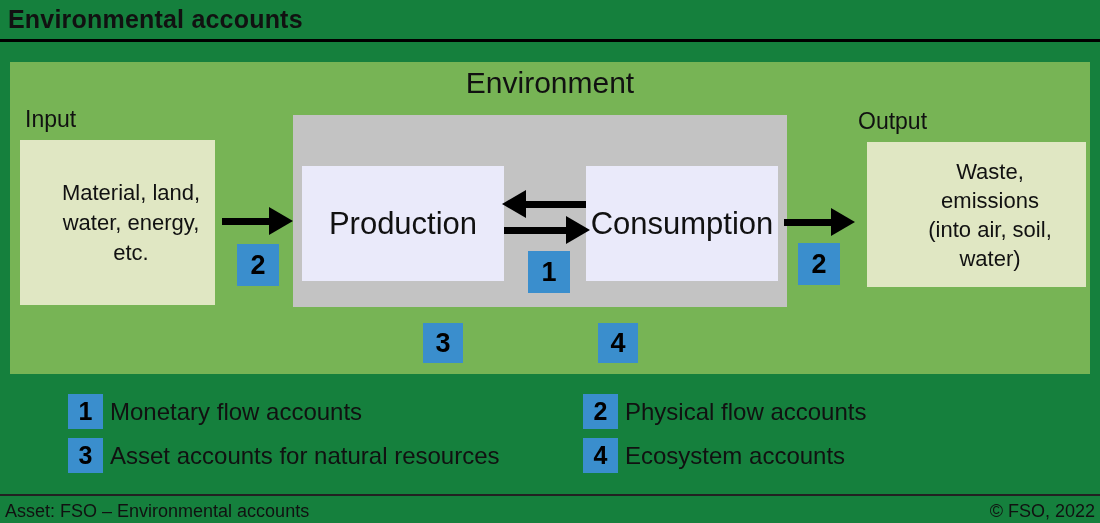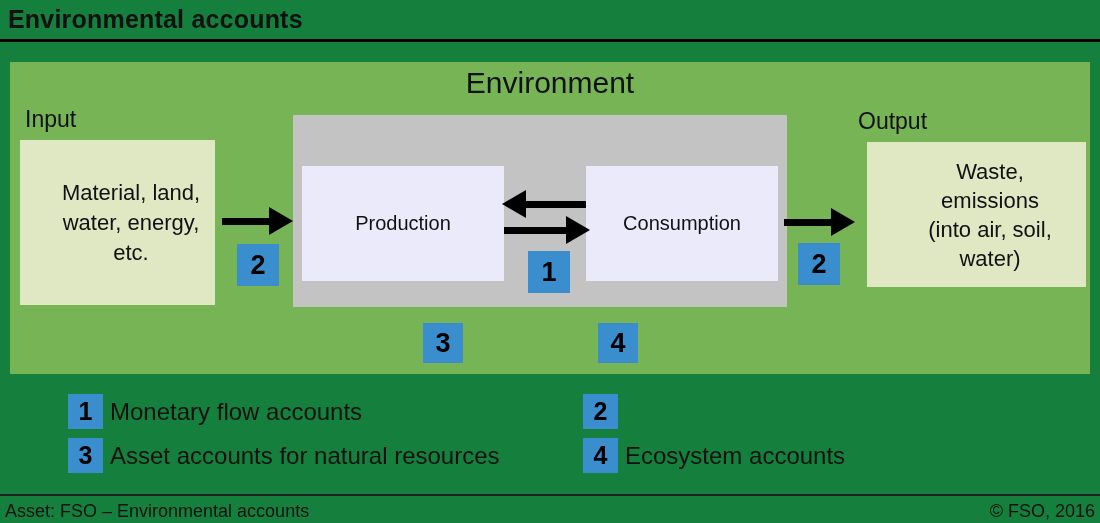--- a/index.html
+++ b/index.html
@@ -79,21 +79,21 @@
     width: 494px;
     text-align: center;
     font-size: 30px;
   }
   .inner-box {
     position: absolute;
     background: var(--lavender);
     display: flex;
     align-items: center;
     justify-content: center;
-    font-size: 20px;
+    font-size: 31px;
   }
   .production-box { left: 302px; top: 166px; width: 202px; height: 115px; }
   .consumption-box { left: 586px; top: 166px; width: 192px; height: 115px; }
   
   .h-arrow {
     position: absolute;
     display: flex;
     align-items: center;
     height: 28px;
   }
@@ -223,27 +223,28 @@
   <div class="badge badge-lg badge-2-out">2</div>
   <div class="badge badge-lg badge-3">3</div>
   <div class="badge badge-lg badge-4">4</div>
 
   <div class="legend-item legend-1">
     <div class="legend-badge">1</div>
     <div class="legend-label">Monetary flow accounts</div>
   </div>
   <div class="legend-item legend-2">
     <div class="legend-badge">2</div>
+    <div class="legend-label">Physical flow accounts</div>
   </div>
   <div class="legend-item legend-3">
     <div class="legend-badge">3</div>
     <div class="legend-label">Asset accounts for natural resources</div>
   </div>
   <div class="legend-item legend-4">
     <div class="legend-badge">4</div>
     <div class="legend-label">Ecosystem accounts</div>
   </div>
 
   <div class="footer-rule"></div>
   <div class="footer-source">Asset: FSO – Environmental accounts</div>
-  <div class="footer-copyright">© FSO, 2016</div>
+  <div class="footer-copyright">© FSO, 2022</div>
 
 </div>
 
 </body></html>

